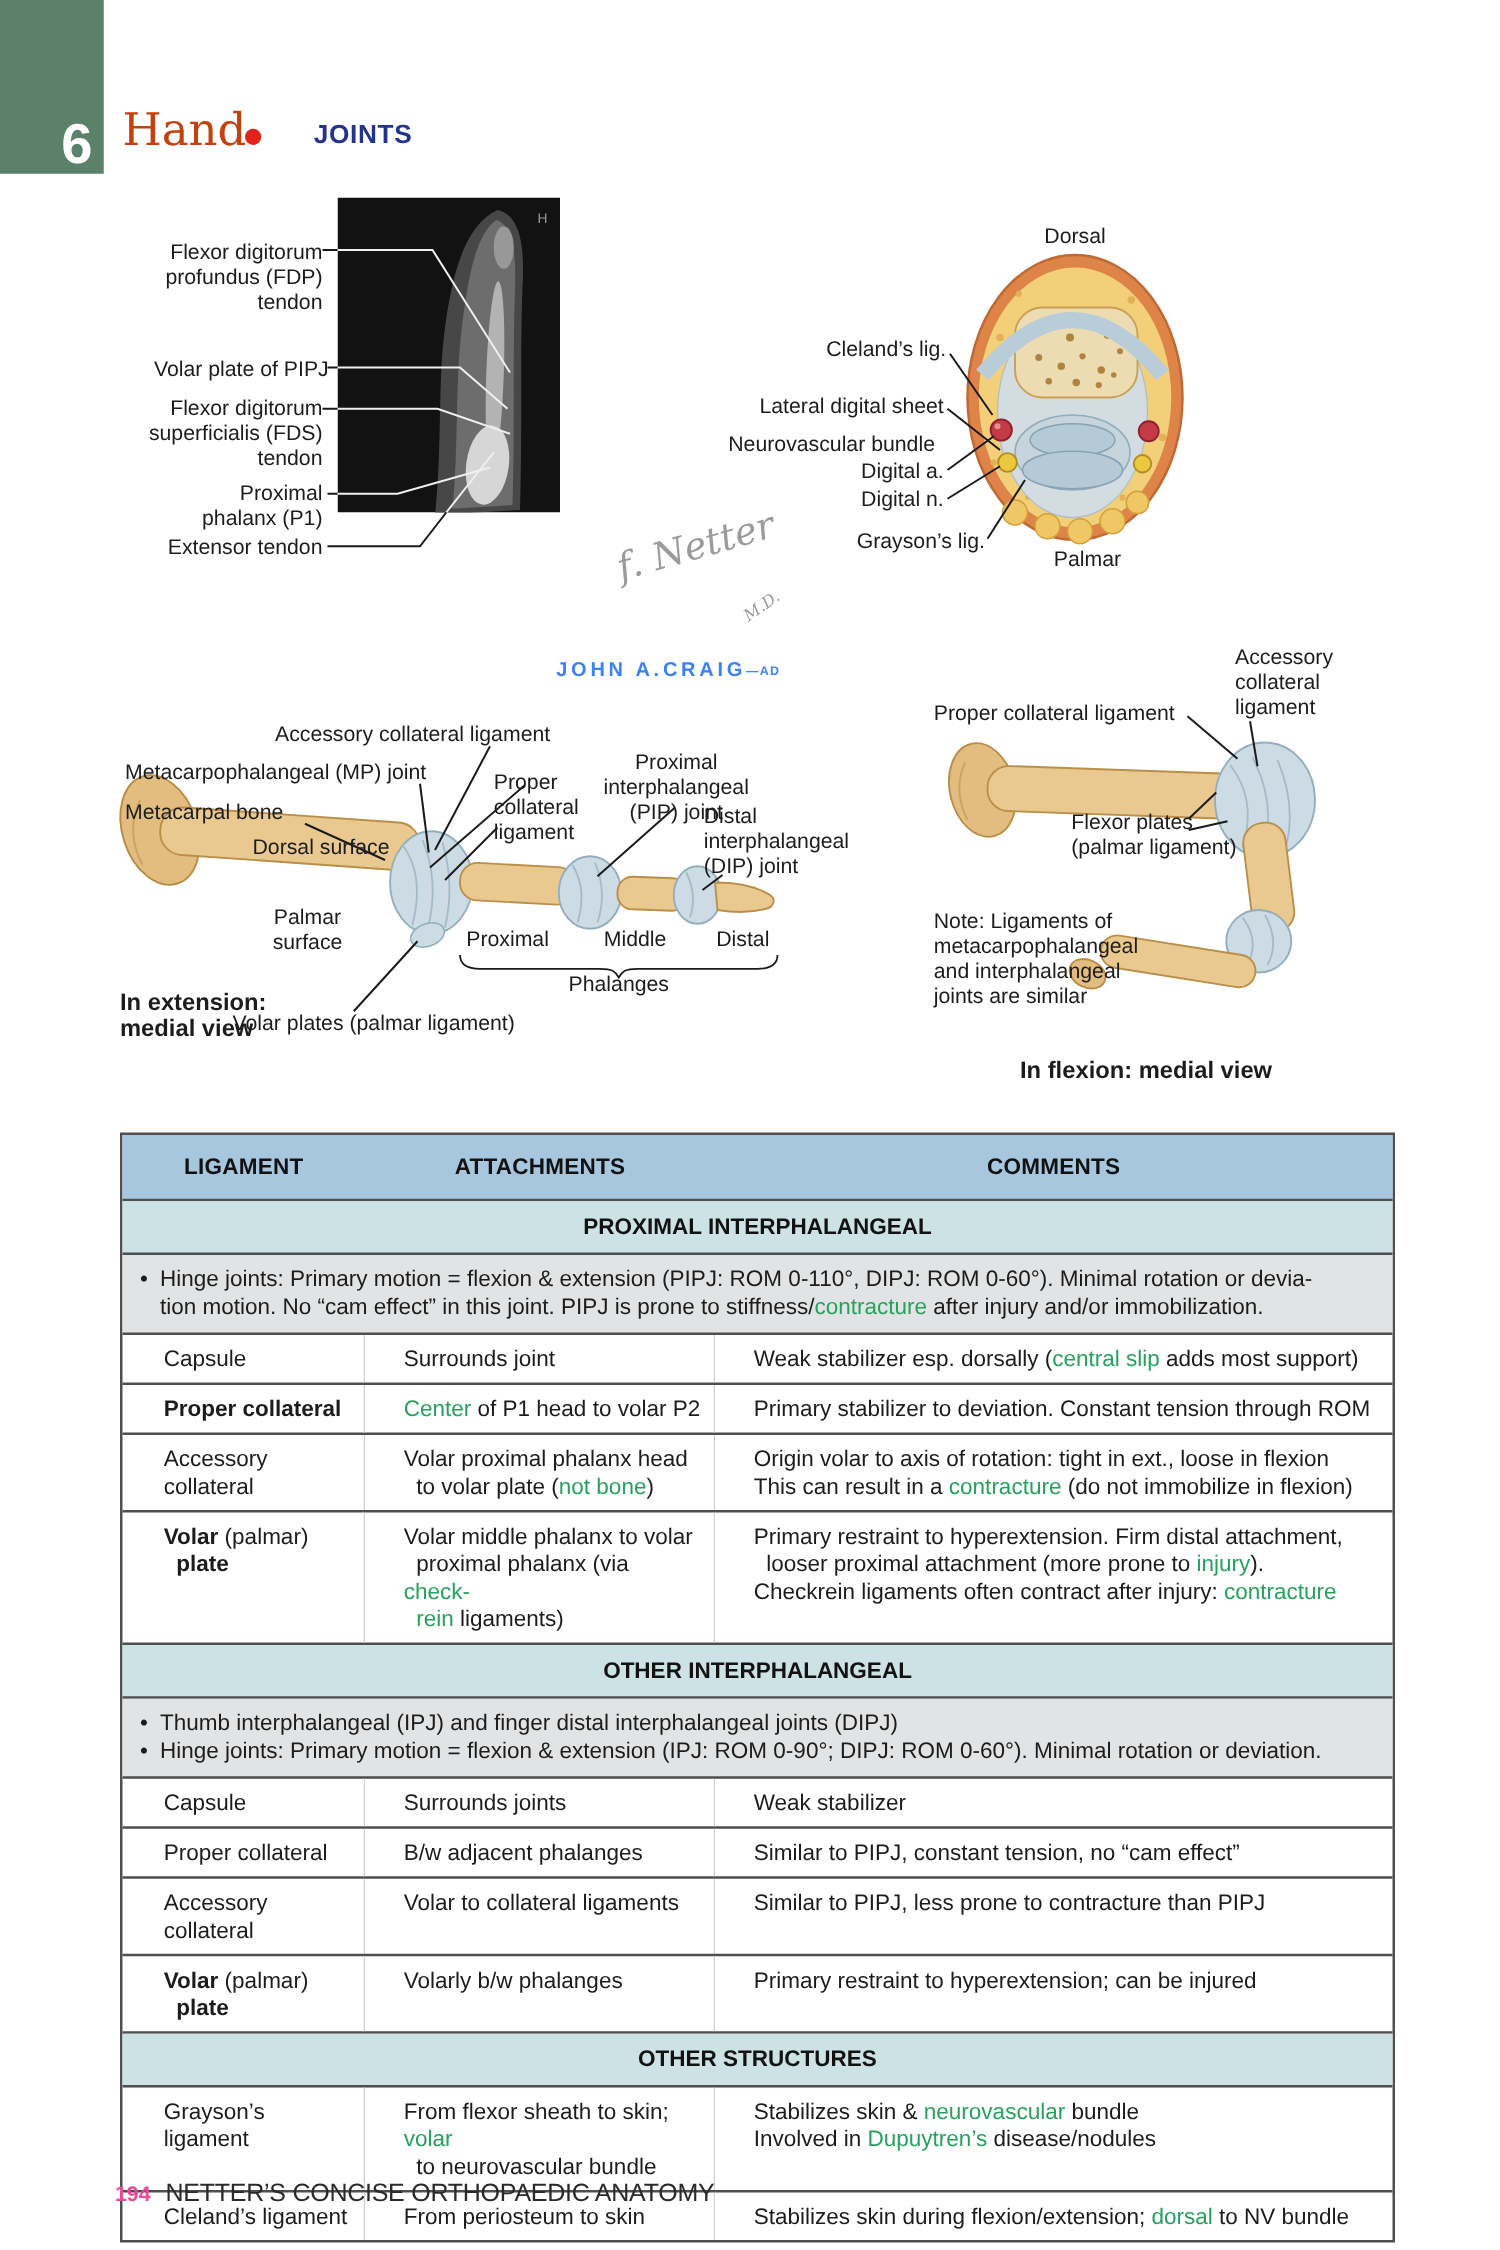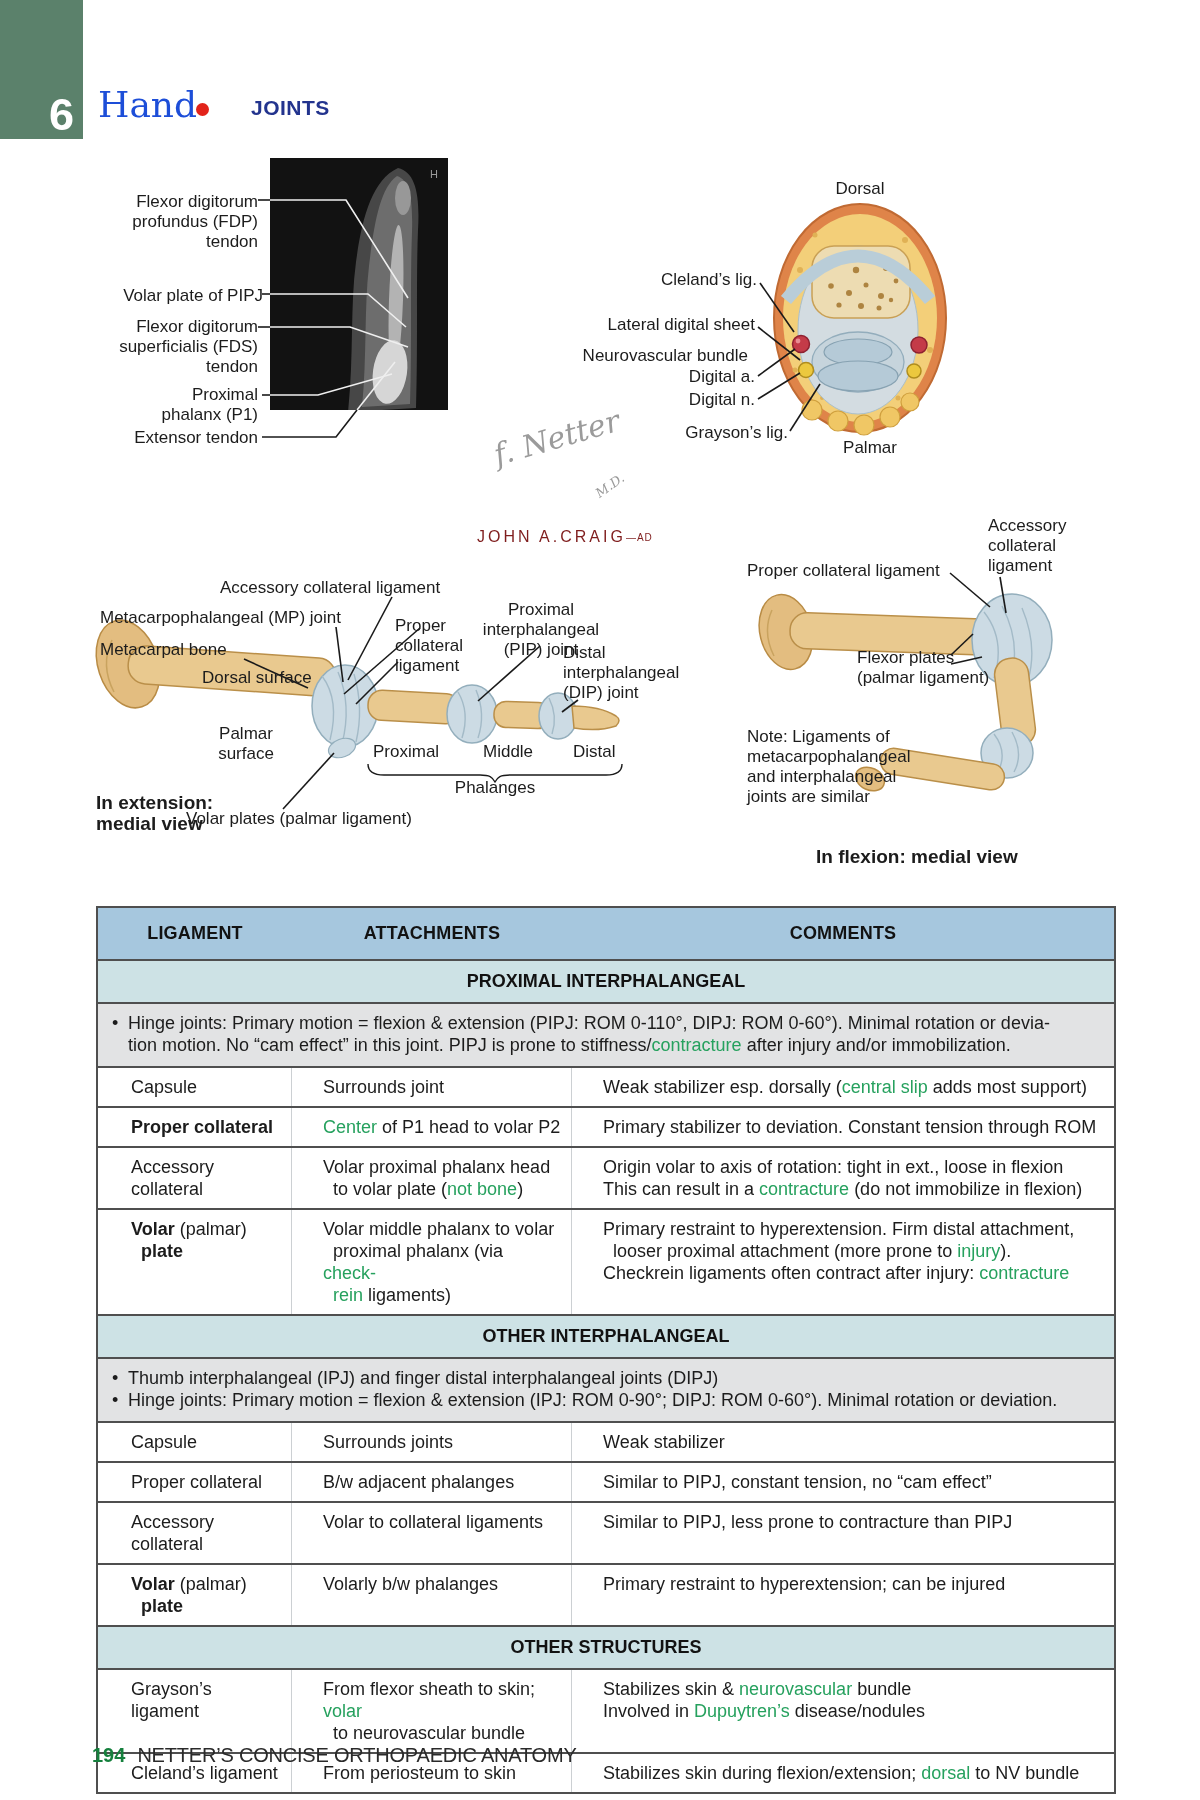--- a/index.html
+++ b/index.html
@@ -1,33 +1,33 @@
 <!DOCTYPE html>
 <html style="--chapter-green: #5b816b; --joints-blue: #23348e; --accent-red: #e2231a; --table-header-bg: #a6c7de; --band-bg: #cde2e5; --note-bg: #e2e3e4; --green-text: #26a15e;"><head>
 <meta charset="utf-8">
 <style>
   html,body{margin:0;padding:0;background:#ffffff;}
   .page{position:relative;width:1200px;height:1800px;background:#fff;overflow:hidden;
         font-family:"Liberation Sans",sans-serif;color:#1c1c1c;}
   
   .chapter-tab{position:absolute;left:0;top:0;width:83px;height:139px;background:var(--chapter-green,#5b816b);}
   .chapter-num{position:absolute;right:9px;bottom:2px;color:#fff;font-weight:bold;font-size:45px;line-height:1;}
-  .title-hand{position:absolute;left:98px;top:84px;font-family:"DejaVu Serif",serif;font-size:36px;color:#1d4ed8;}
+  .title-hand{position:absolute;left:98px;top:84px;font-family:"DejaVu Serif",serif;font-size:36px;color:#c2410c;}
   .title-dot{position:absolute;left:196px;top:103px;width:13px;height:13px;border-radius:50%;background:var(--accent-red,#e2231a);}
   .title-joints{position:absolute;left:223px;top:96px;font-size:21px;font-weight:bold;letter-spacing:.5px;color:var(--joints-blue,#23348e);margin-left:28px;}
   
   .lbl{position:absolute;font-size:17px;line-height:20px;white-space:pre-line;color:#1c1c1c;}
   .ra{text-align:right;}
   .ctr{text-align:center;}
   .cap{font-weight:bold;font-size:19px;line-height:21px;}
   .sig-netter{position:absolute;left:492px;top:420px;transform:rotate(-16deg);color:#9b9b9b;
      font-family:"DejaVu Serif",serif;font-style:italic;font-size:30px;}
   .sig-netter-md{position:absolute;left:594px;top:478px;transform:rotate(-35deg);color:#9b9b9b;
      font-family:"DejaVu Serif",serif;font-style:italic;font-size:13px;}
-  .sig-craig{position:absolute;left:477px;top:528px;color:#7f1d1d;font-weight:normal;font-size:16px;letter-spacing:3px;}
+  .sig-craig{position:absolute;left:445px;top:528px;color:#3b82f6;font-weight:bold;font-size:16px;letter-spacing:3px;}
   .sig-craig-suffix{font-size:10px;letter-spacing:1px;vertical-align:1px;}
   
   .dtable{position:absolute;left:96px;top:906px;width:1016px;border:2px solid #4f4f4f;background:#fff;font-size:18px;}
   .trow-grid{display:grid;grid-template-columns:194px 280px 1fr;}
   .thead{background:var(--table-header-bg,#a6c7de);border-bottom:2px solid #4f4f4f;}
   .th{text-align:center;font-weight:bold;font-size:18px;padding:15px 4px;letter-spacing:.2px;color:#121212;}
   .band{background:var(--band-bg,#cde2e5);text-align:center;font-weight:bold;font-size:18px;
         padding:10px 4px;border-bottom:2px solid #4f4f4f;color:#121212;}
   .noterow{background:var(--note-bg,#e2e3e4);padding:8px 14px 10px 14px;border-bottom:2px solid #4f4f4f;}
   .nline{display:flex;align-items:flex-start;line-height:22px;}
@@ -35,21 +35,21 @@
   .trow{border-bottom:2px solid #4f4f4f;}
   .dtable > div:last-child{border-bottom:none;}
   .c{padding:8px 10px 8px 14px;line-height:22px;margin-left:17px;}
   .c1{padding-left:16px;border-right:1px solid #ccd0d3;}
   .c2{border-right:1px solid #ccd0d3;}
   .rich{white-space:pre-line;}
   .gr{color:var(--green-text,#26a15e);}
   .bd{font-weight:bold;}
   
   .footer{position:absolute;left:92px;top:1744px;}
-  .fpage{font-weight:bold;font-size:20px;color:#15803d;}
+  .fpage{font-weight:bold;font-size:17px;color:#ec4899;}
   .ftitle{font-size:20px;color:#2a2a2a;margin-left:12px;letter-spacing:-.2px;text-align:right;}
   svg{position:absolute;left:0;top:0;}
 </style>
 </head>
 <body>
 
 <div class="page">
 
   <div class="chapter-tab">
     <span class="chapter-num">6</span>

